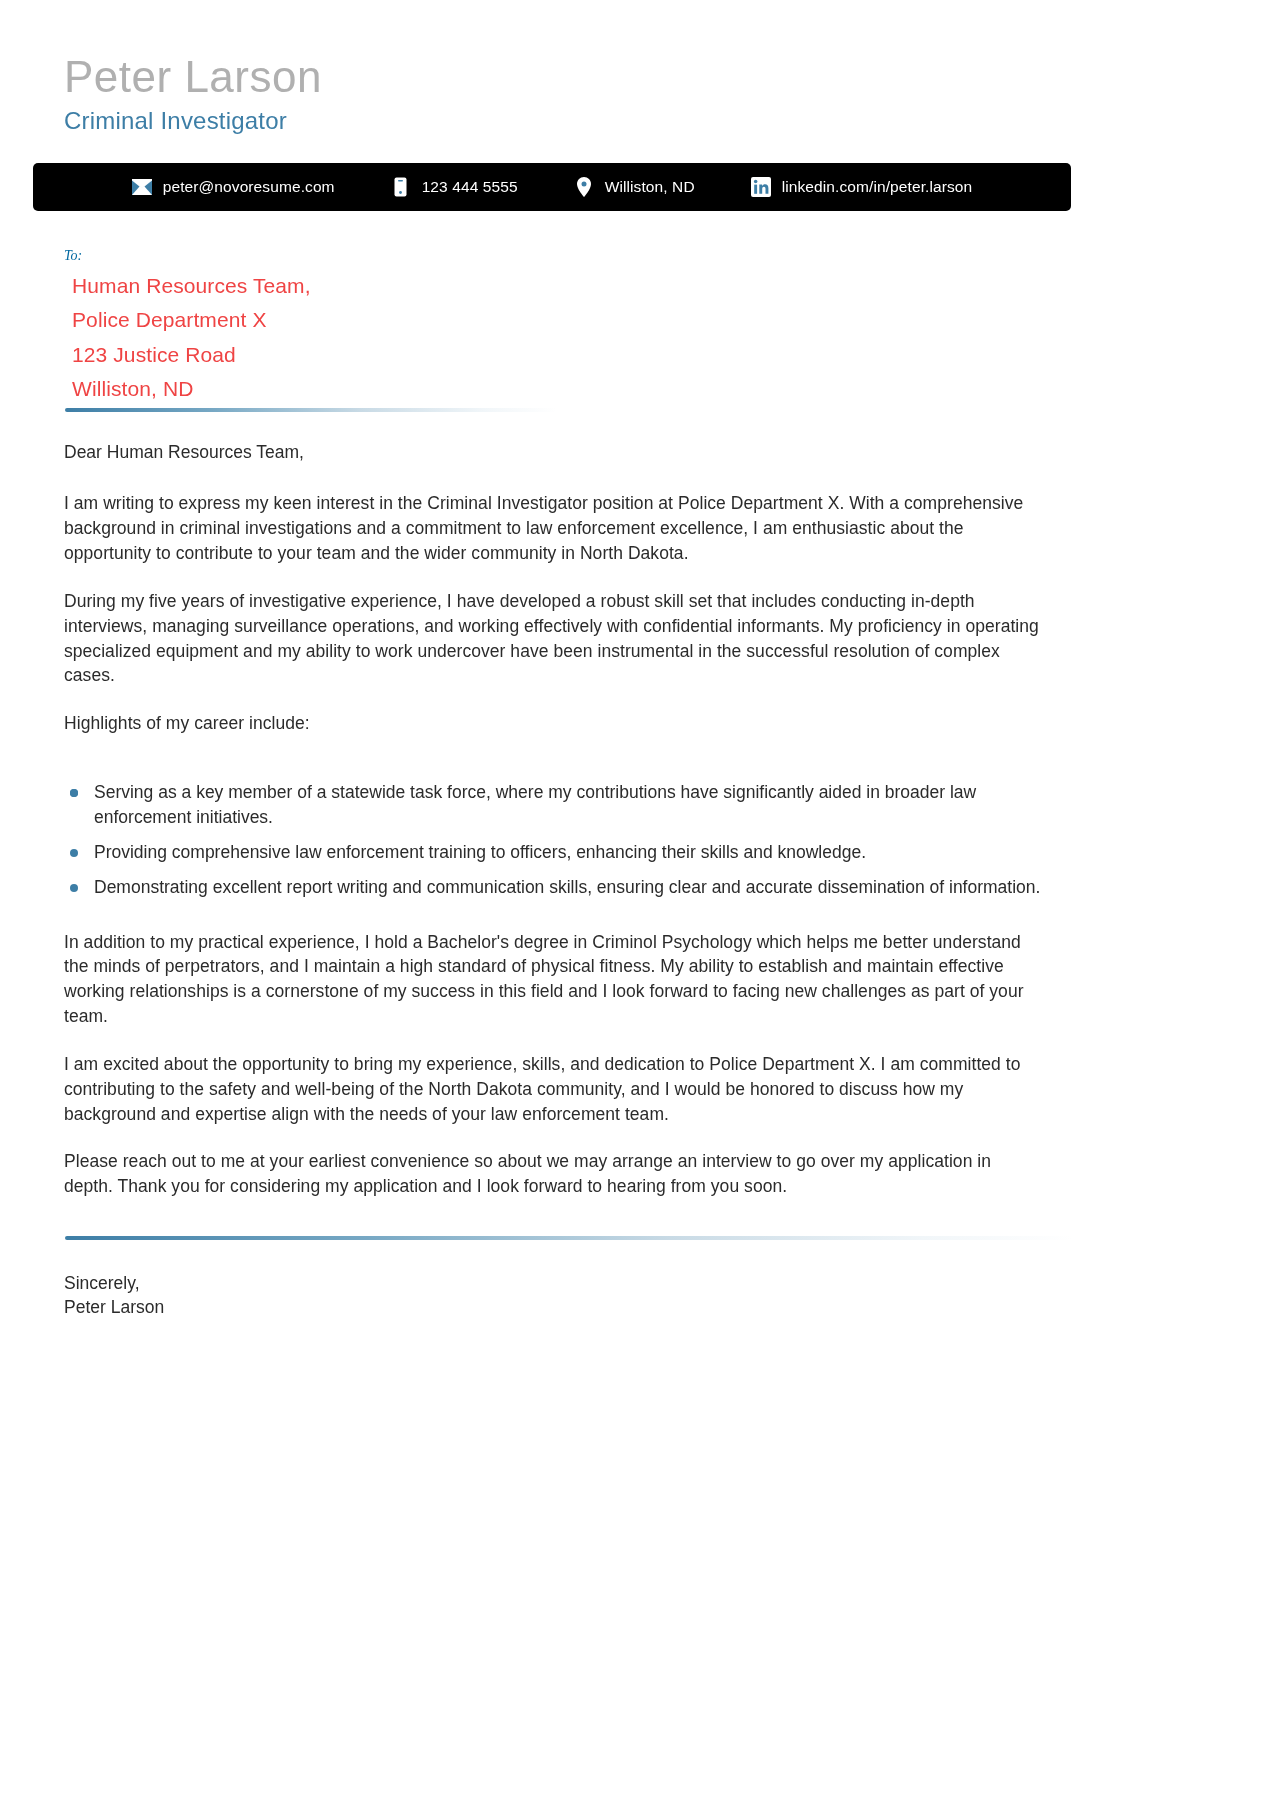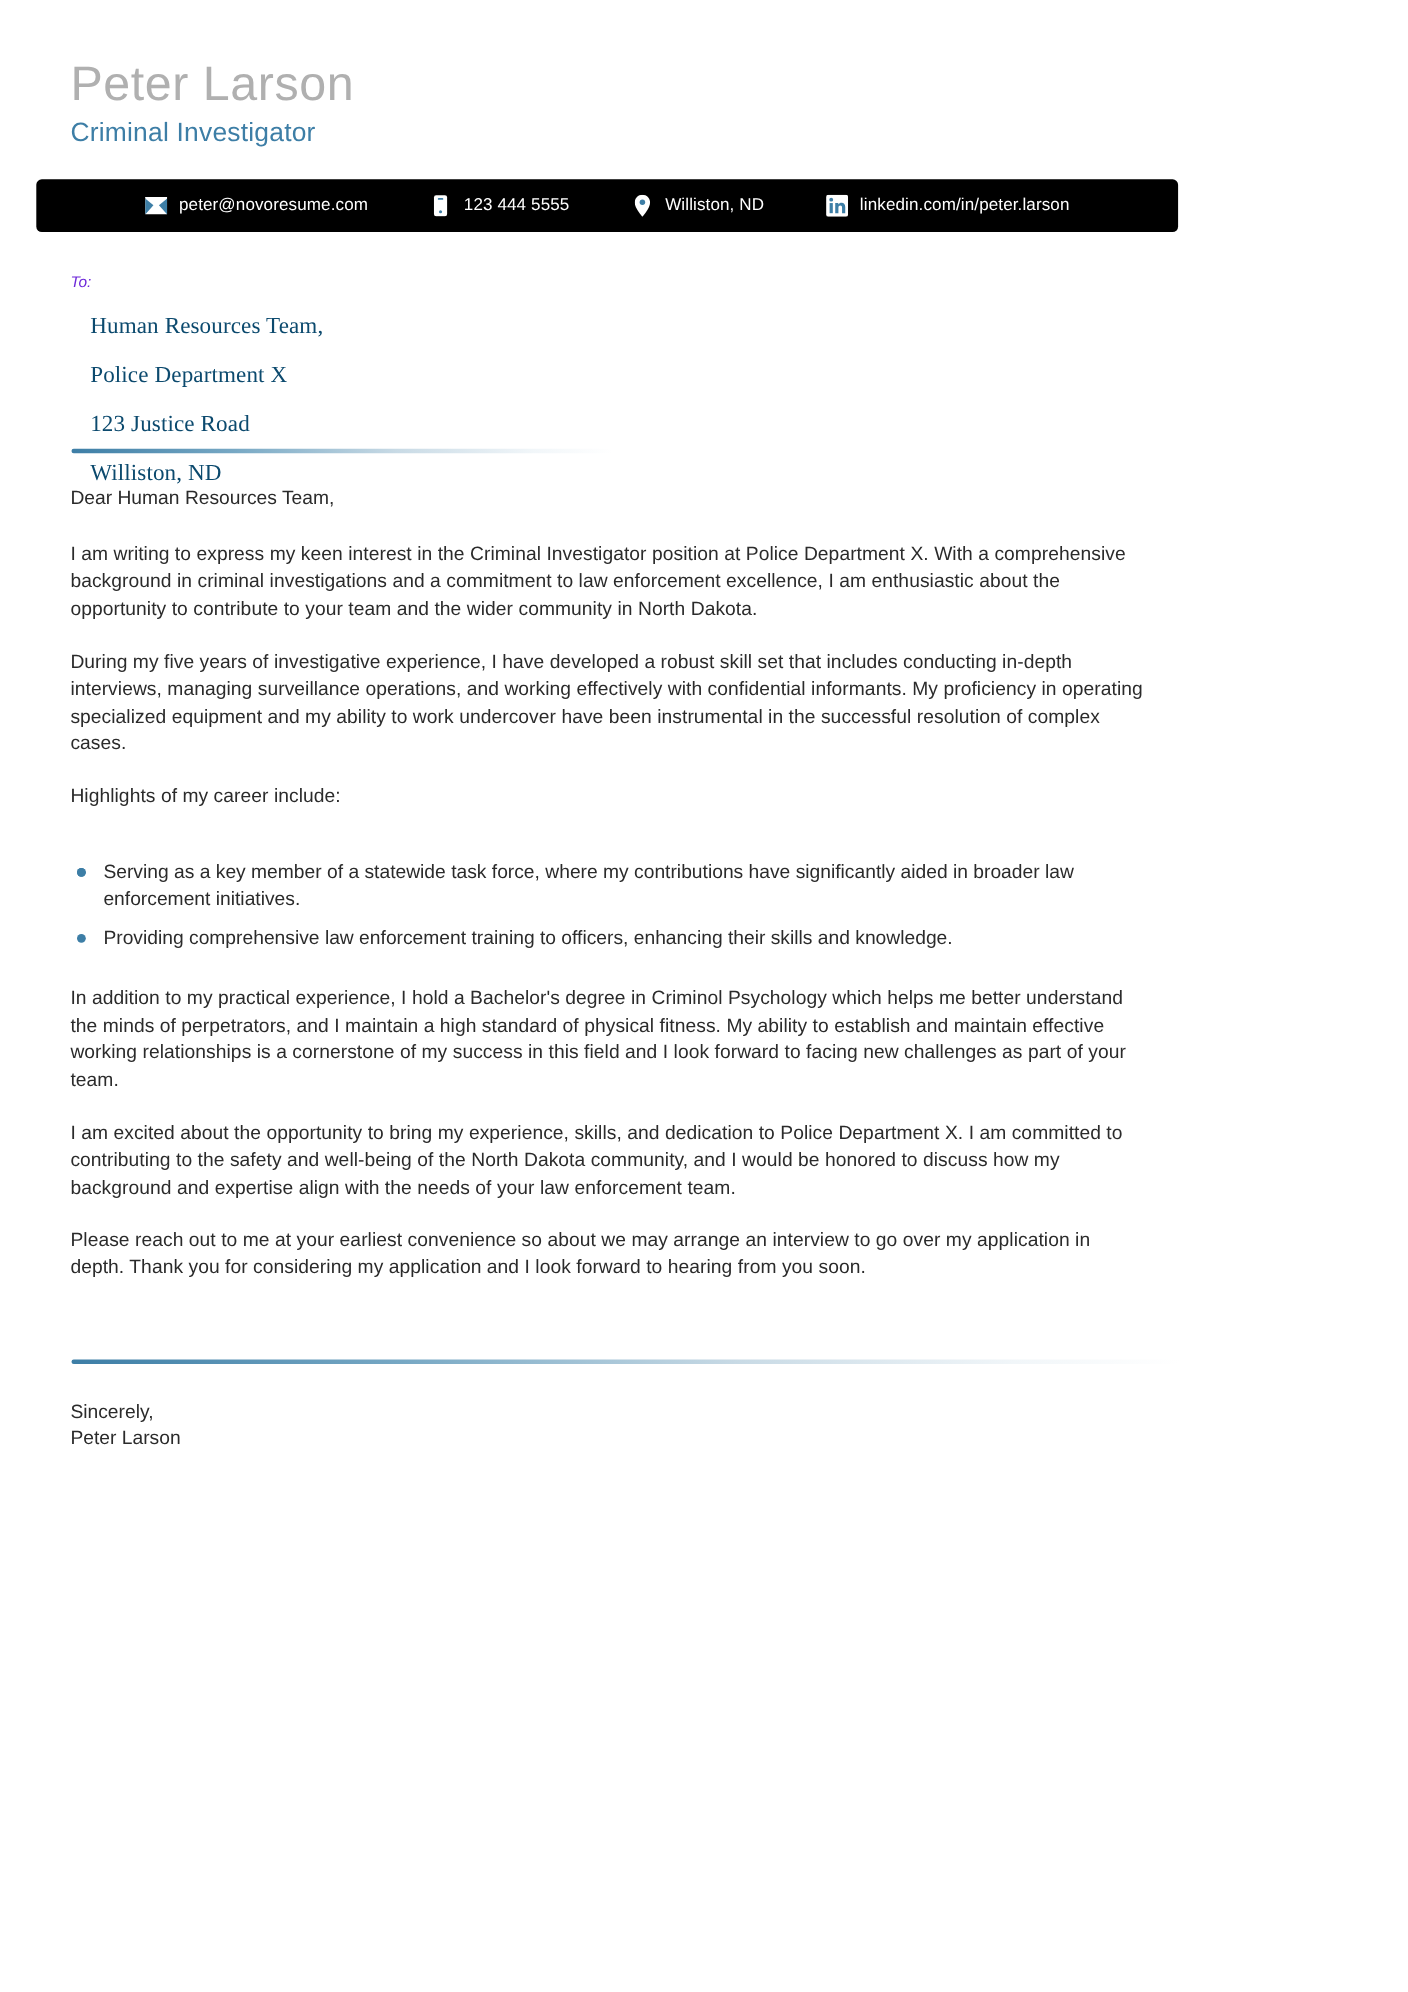--- a/index.html
+++ b/index.html
@@ -82,31 +82,31 @@
 
   
   .recipient {
     position: absolute;
     left: 64px;
     top: 248px;
   }
   .to-label {
     font-size: 14px;
     font-style: italic;
-    color: #6d28d9;
+    color: #0369a1;
     margin: 0 0 6px 0;
     line-height: 1.2;
+    font-family: Liberation Serif, serif;
   }
   .recipient-line {
     font-size: 21px;
-    color: #0c4a6e;
+    color: #ef4444;
     line-height: 1.26;
-    margin: 18px;
+    margin: 8px;
     letter-spacing: 0.1px;
-    font-family: Liberation Serif, serif;
   }
 
   
   .divider {
     position: absolute;
     height: 4px;
     border-radius: 2px;
     background: linear-gradient(to right, #3d7ea6 0%, #77a8c4 30%, #c8dae5 60%, #f1f6f9 85%, #ffffff 100%);
   }
   .divider-top {
@@ -262,20 +262,24 @@
         <span class="bullet-dot"></span>
       </li>
       <li class="bullet-item">
         <span class="bullet-dot"></span>
         <span>Serving as a key member of a statewide task force, where my contributions have significantly aided in broader law enforcement initiatives.</span>
       </li>
       <li class="bullet-item">
         <span class="bullet-dot"></span>
         <span>Providing comprehensive law enforcement training to officers, enhancing their skills and knowledge.</span>
       </li>
+      <li class="bullet-item">
+        <span class="bullet-dot"></span>
+        <span>Demonstrating excellent report writing and communication skills, ensuring clear and accurate dissemination of information.</span>
+      </li>
     </ul>
 
     <p class="para">In addition to my practical experience, I hold a Bachelor's degree in Criminol Psychology which helps me better understand the minds of perpetrators, and I maintain a high standard of physical fitness. My ability to establish and maintain effective working relationships is a cornerstone of my success in this field and I look forward to facing new challenges as part of your team.</p>
     <p class="para">I am excited about the opportunity to bring my experience, skills, and dedication to Police Department X. I am committed to contributing to the safety and well-being of the North Dakota community, and I would be honored to discuss how my background and expertise align with the needs of your law enforcement team.</p>
     <p class="para">Please reach out to me at your earliest convenience so about we may arrange an interview to go over my application in depth. Thank you for considering my application and I look forward to hearing from you soon.</p>
   </div>
 
   <div class="divider divider-bottom"></div>
 
   <div class="signoff">

